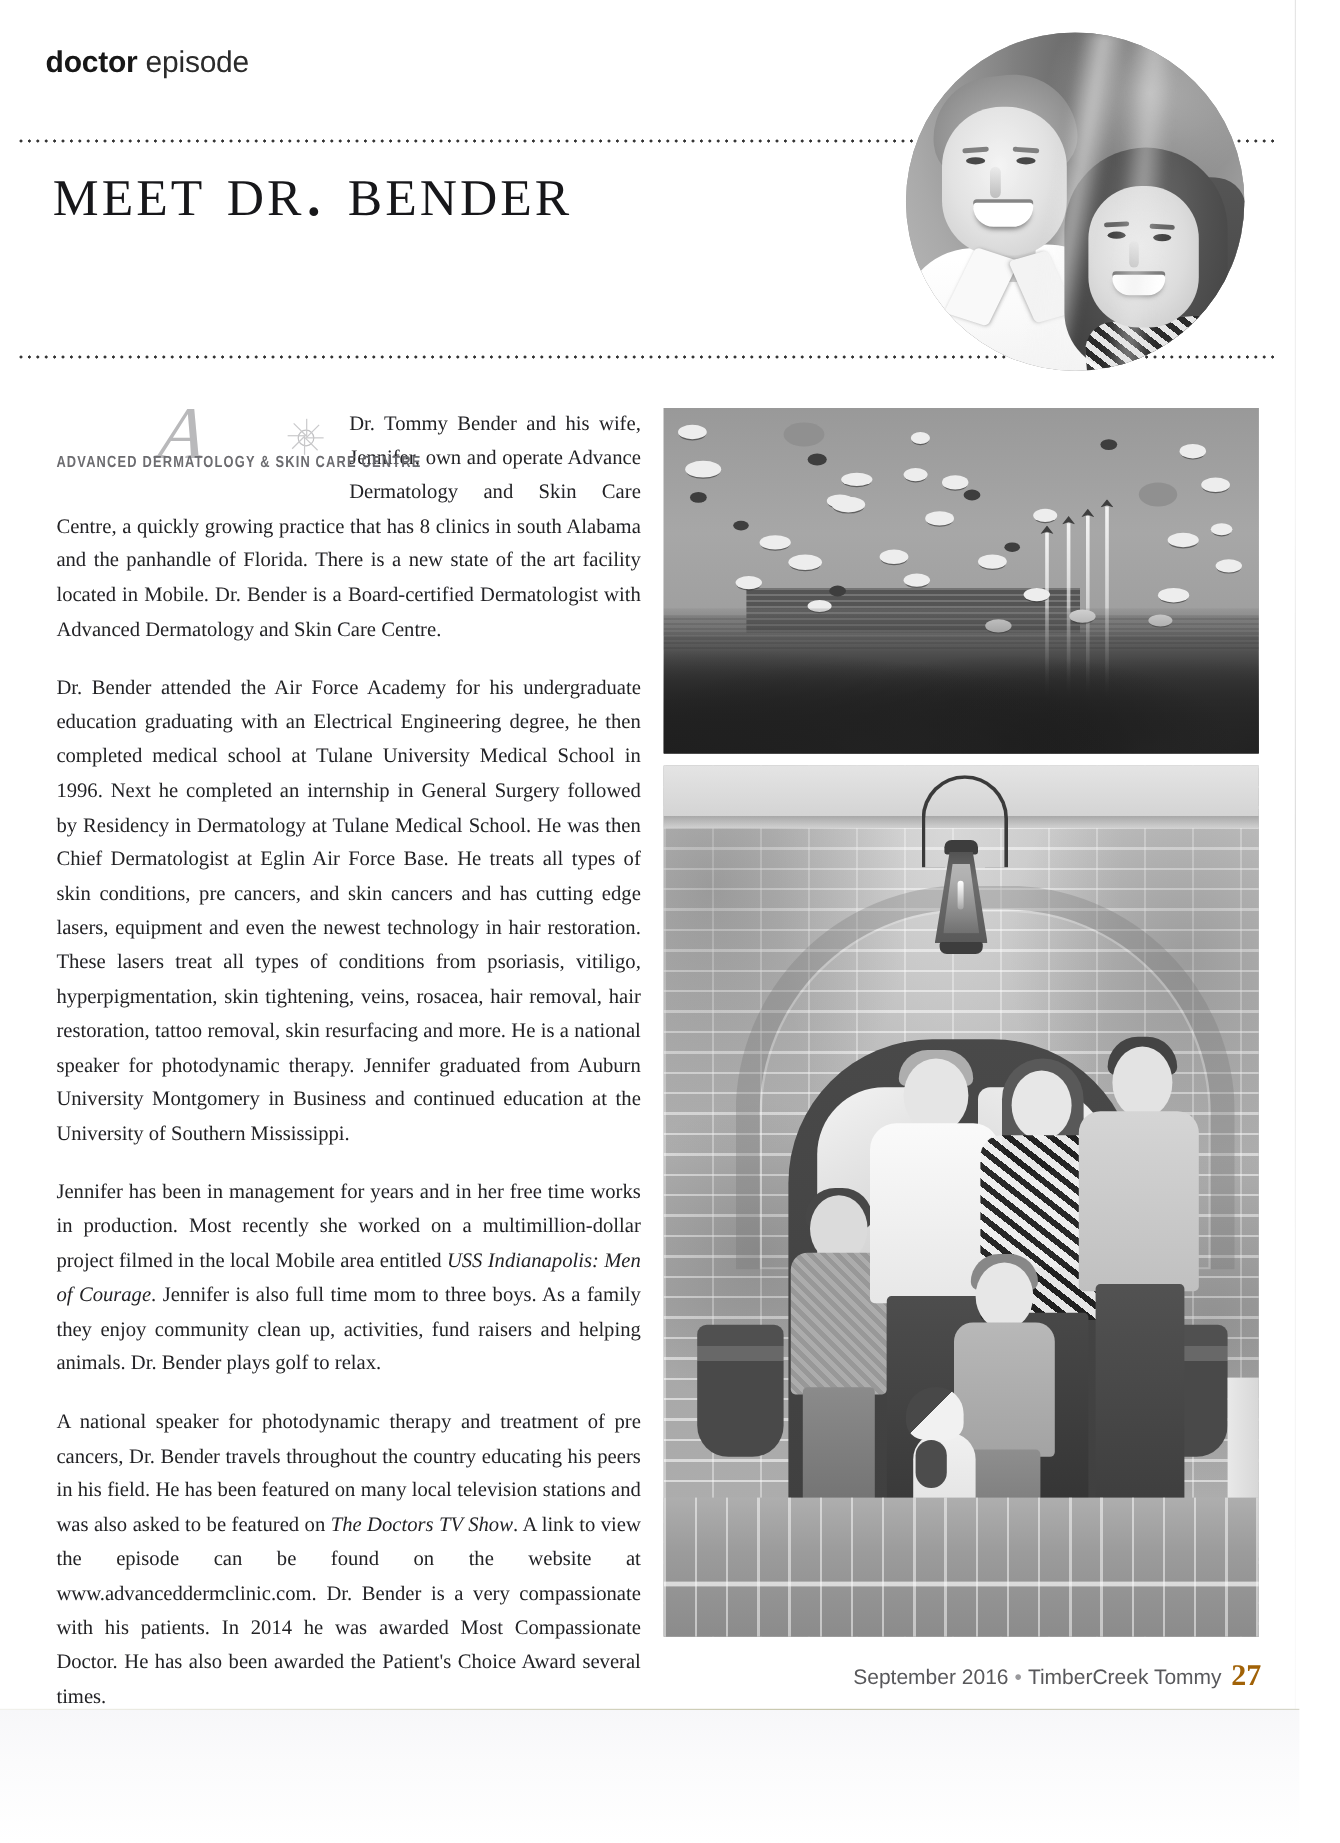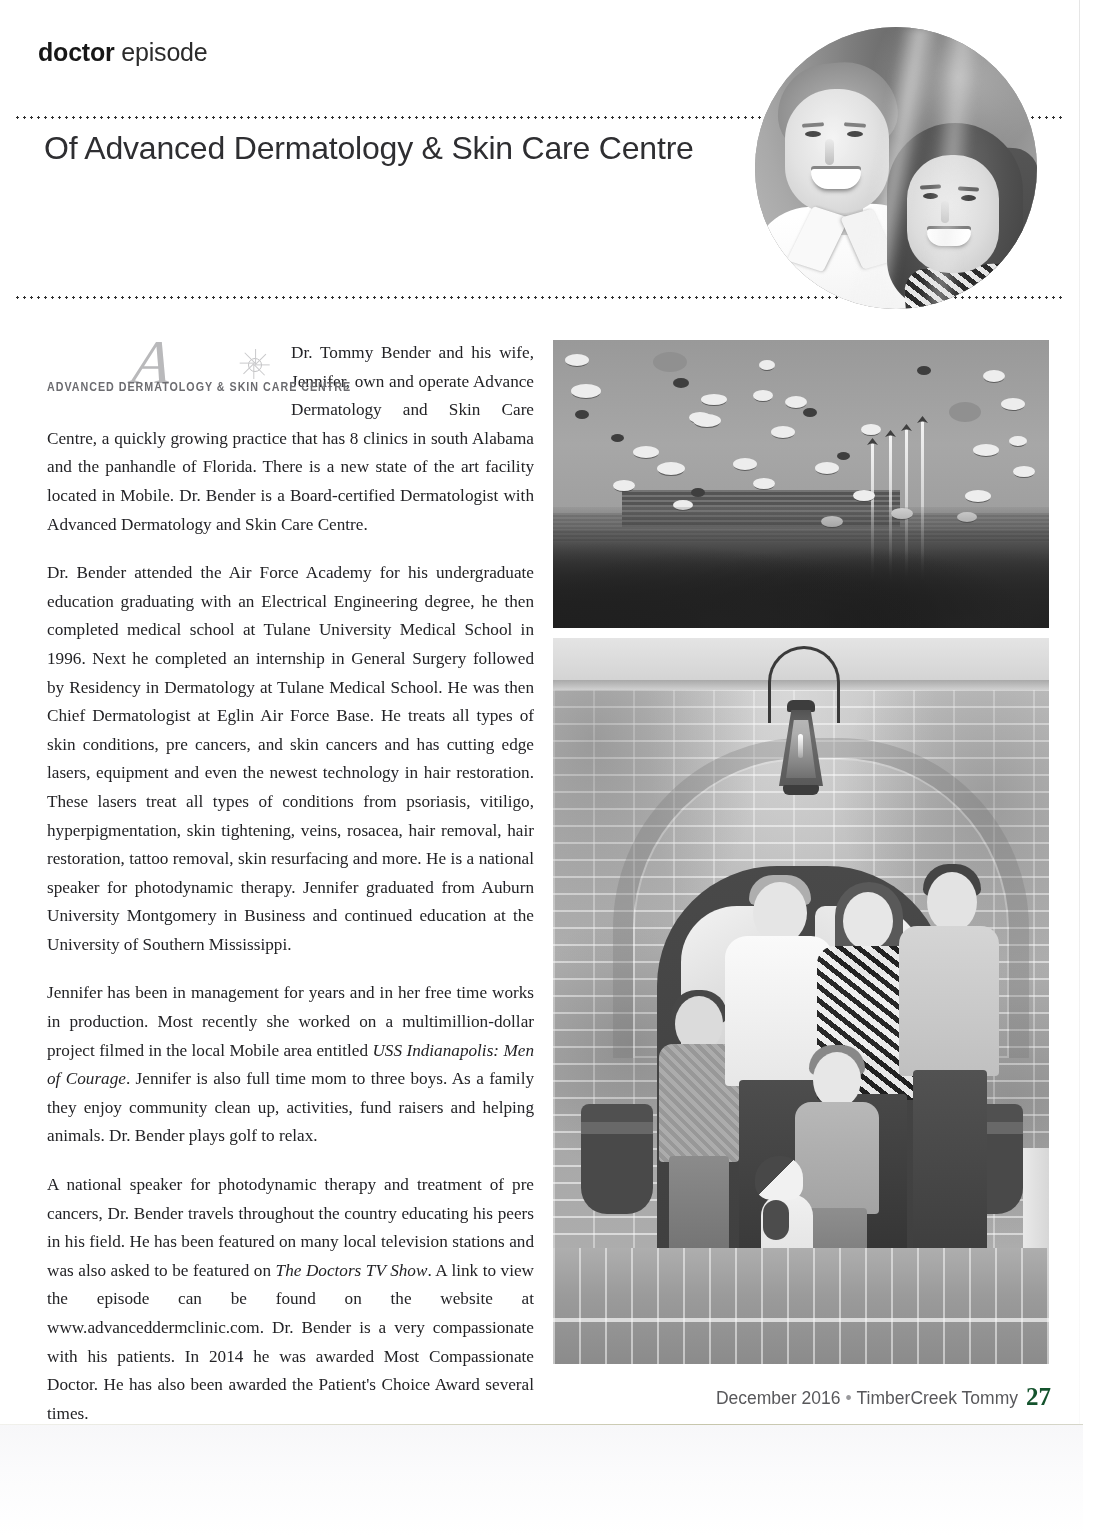--- a/index.html
+++ b/index.html
@@ -515,40 +515,40 @@
     font-size: 17.5px;
     font-weight: 300;
     color: #58585b;
     white-space: nowrap;
   }
   .footer .dot-sep { margin: 0 5px; color: #9a9a9d; }
   .footer .pagenum {
     font-family: "Liberation Serif", serif;
     font-size: 25px;
     font-weight: 700;
-    color: #14532d;
+    color: #a16207;
     margin-left: 8px;
     vertical-align: -1px;
   }
 </style>
 </head>
 <body>
 
 <div id="page">
 
   <div class="kicker">
     <span class="k-bold">doctor</span>
     <span class="k-reg">episode</span>
   </div>
 
   <div class="dotted-rule" id="rule-top"></div>
   <div class="dotted-rule" id="rule-bottom"></div>
 
   <div class="title-block">
-    <div class="title-sub">Of Advanced Dermatology &amp; Skin Care Centre</div>
+    <div class="title-main">Meet Dr. Bender</div>
   </div>
 
   <div class="portrait">
     <div class="bg"></div>
     <div class="p-man-hair"></div>
     <div class="p-man-shirt"></div>
     <div class="p-man-neck"></div>
     <div class="p-man-face"></div>
     <div class="p-man-brow-l"></div>
     <div class="p-man-brow-r"></div>
@@ -717,21 +717,21 @@
       <div class="dpatch"></div>
       <div class="dhead"></div>
       <div class="dlegs"></div>
     </div>
 
     <div class="stoop"></div>
     <div class="stoop-edge"></div>
   </div>
 
   <div class="footer">
-    <span>December 2016</span><span class="dot-sep">•</span><span>TimberCreek Tommy</span><span class="pagenum">27</span>
+    <span>September 2016</span><span class="dot-sep">•</span><span>TimberCreek Tommy</span><span class="pagenum">27</span>
   </div>
 
   <div class="scan-edge-right"></div>
   <div class="scan-edge-bottom"></div>
   <div class="scan-shadow-bottom"></div>
   <div class="scan-shadow-right"></div>
 
 </div>
 
 </body></html>

